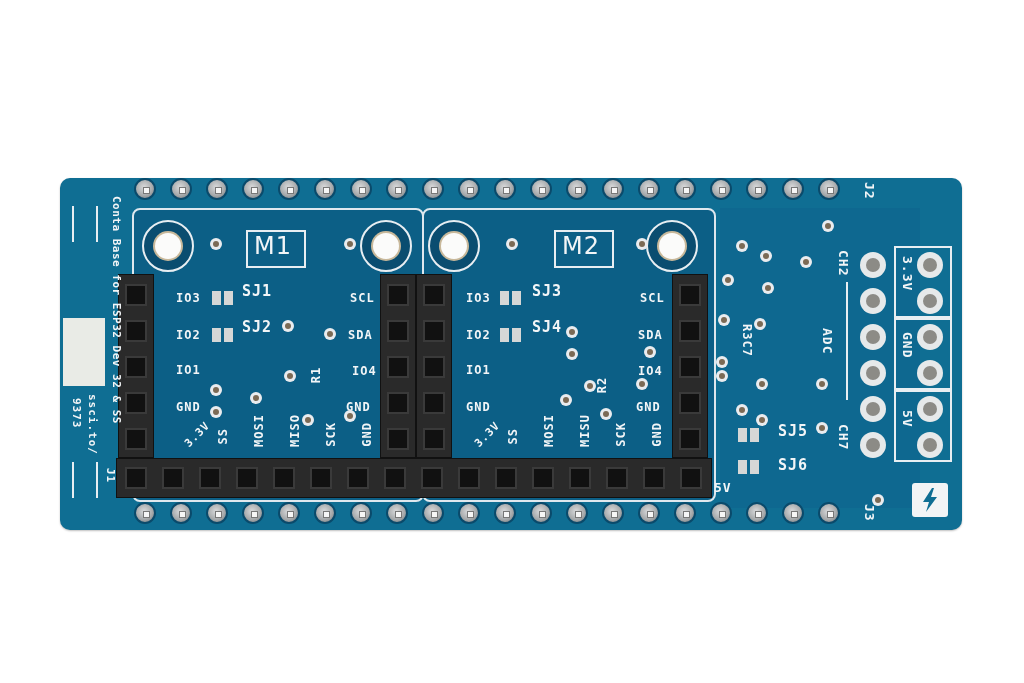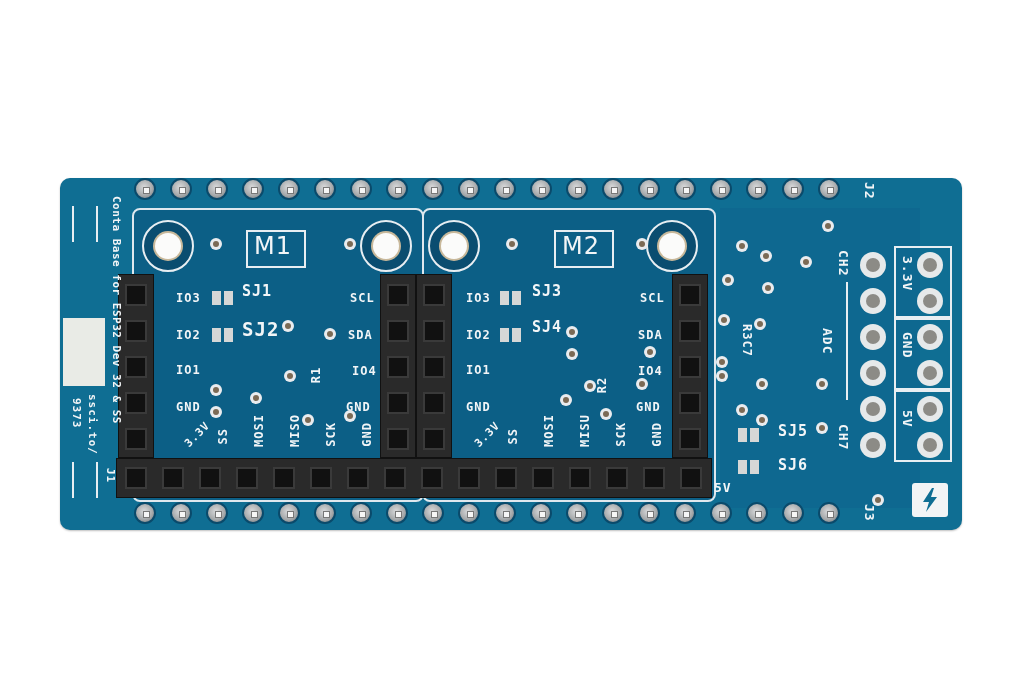--- a/index.html
+++ b/index.html
@@ -47,21 +47,21 @@
   <div class="jumper" style="left:152px;top:113px;">
       <span style="left:0"></span>
       <span style="left:12px"></span>
     </div>
   <div class="silk" style="left:182px;top:104px;font-size:15px;">SJ1</div>
   <div class="silk" style="left:116px;top:150px;font-size:12px;">IO2</div>
   <div class="jumper" style="left:152px;top:150px;">
       <span style="left:0"></span>
       <span style="left:12px"></span>
     </div>
-  <div class="silk" style="left:182px;top:140px;font-size:19px;">SJ2</div>
+  <div class="silk" style="left:182px;top:140px;font-size:15px;">SJ2</div>
   <div class="silk" style="left:116px;top:185px;font-size:12px;">IO1</div>
   <div class="silk" style="left:116px;top:222px;font-size:12px;">GND</div>
   <div class="silk" style="left:122px;top:250px;font-size:11px;transform:rotate(-45deg);">3.3V</div>
   <div class="silk" style="left:290px;top:113px;font-size:12px;">SCL</div>
   <div class="silk" style="left:288px;top:150px;font-size:12px;">SDA</div>
   <div class="silk" style="left:292px;top:186px;font-size:12px;">IO4</div>
   <div class="silk" style="left:286px;top:222px;font-size:12px;">GND</div>
   <div class="silk" style="left:248px;top:190px;font-size:12px;transform:rotate(-90deg);">R1</div>
   <div class="silk vtext" style="left:156px;top:250px;font-size:12px;transform:rotate(180deg);">SS</div>
   <div class="silk vtext" style="left:192px;top:236px;font-size:12px;transform:rotate(180deg);">MOSI</div>

